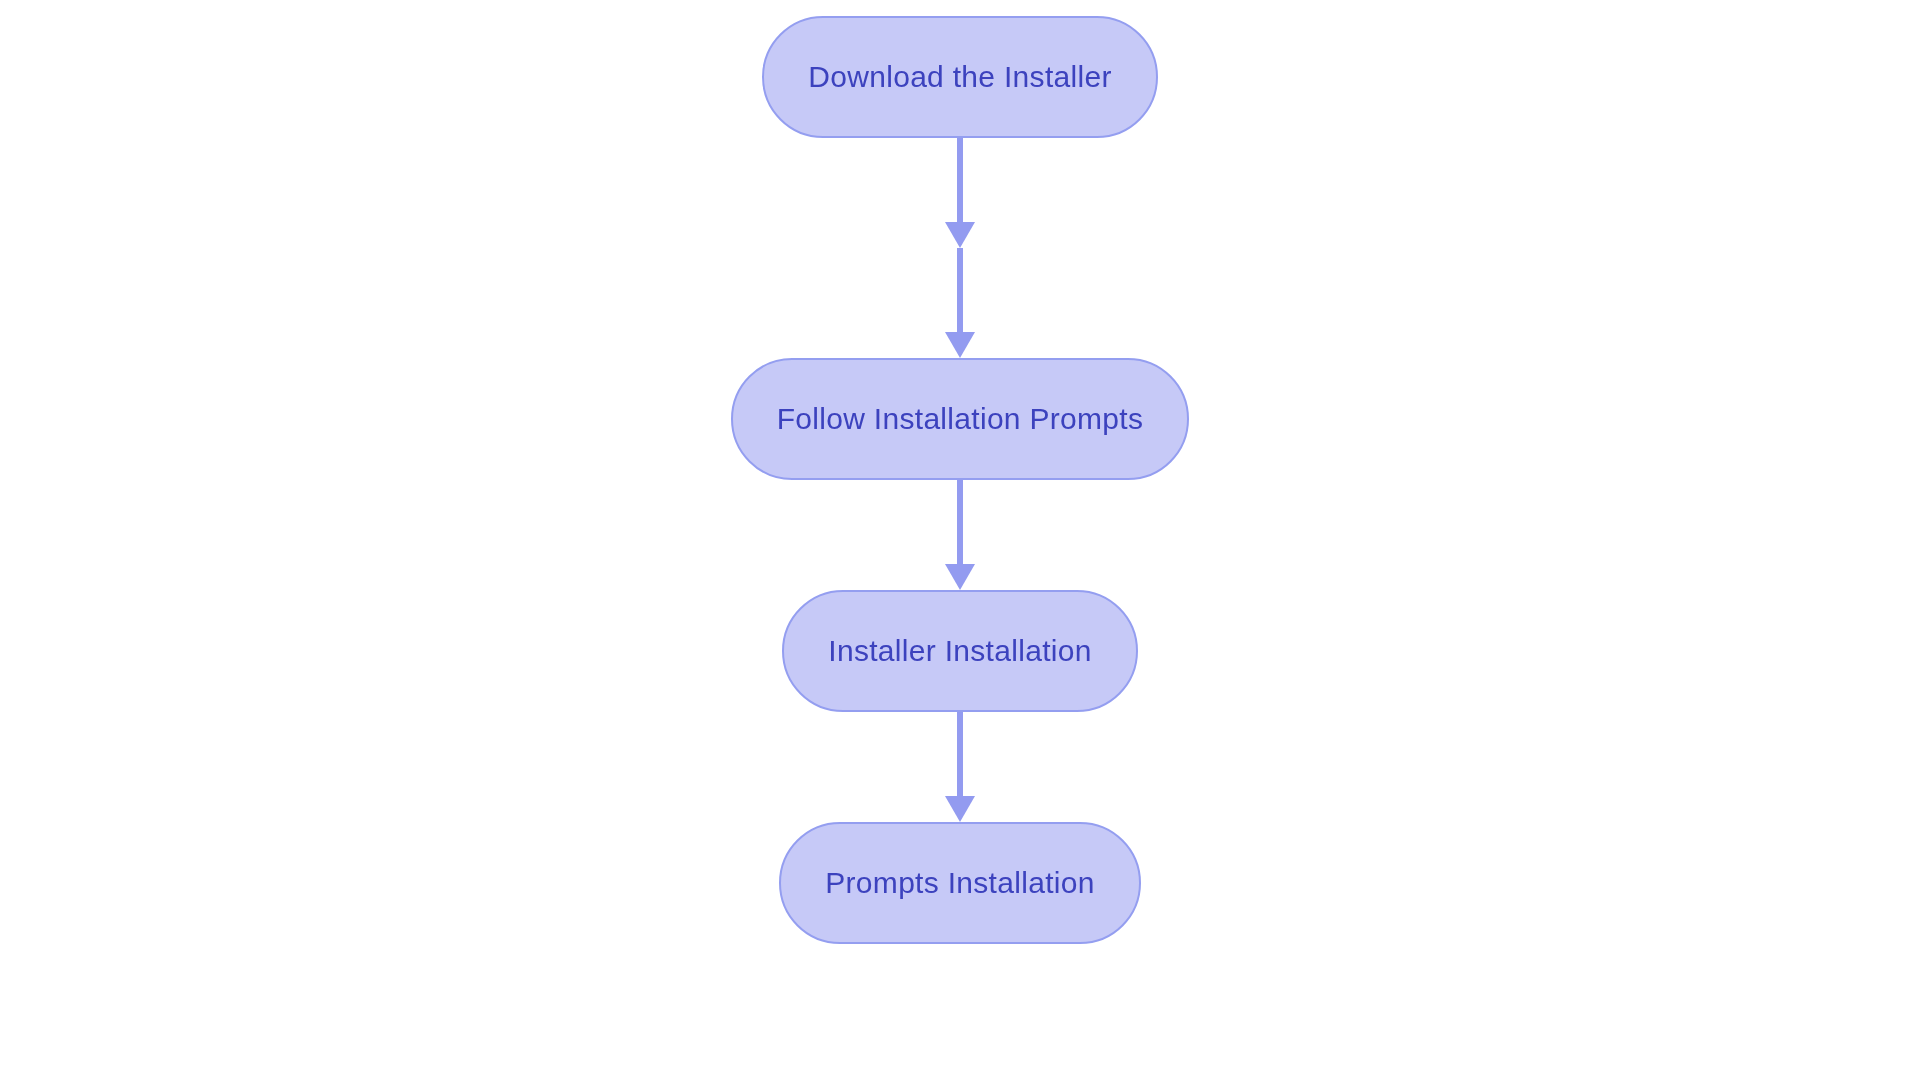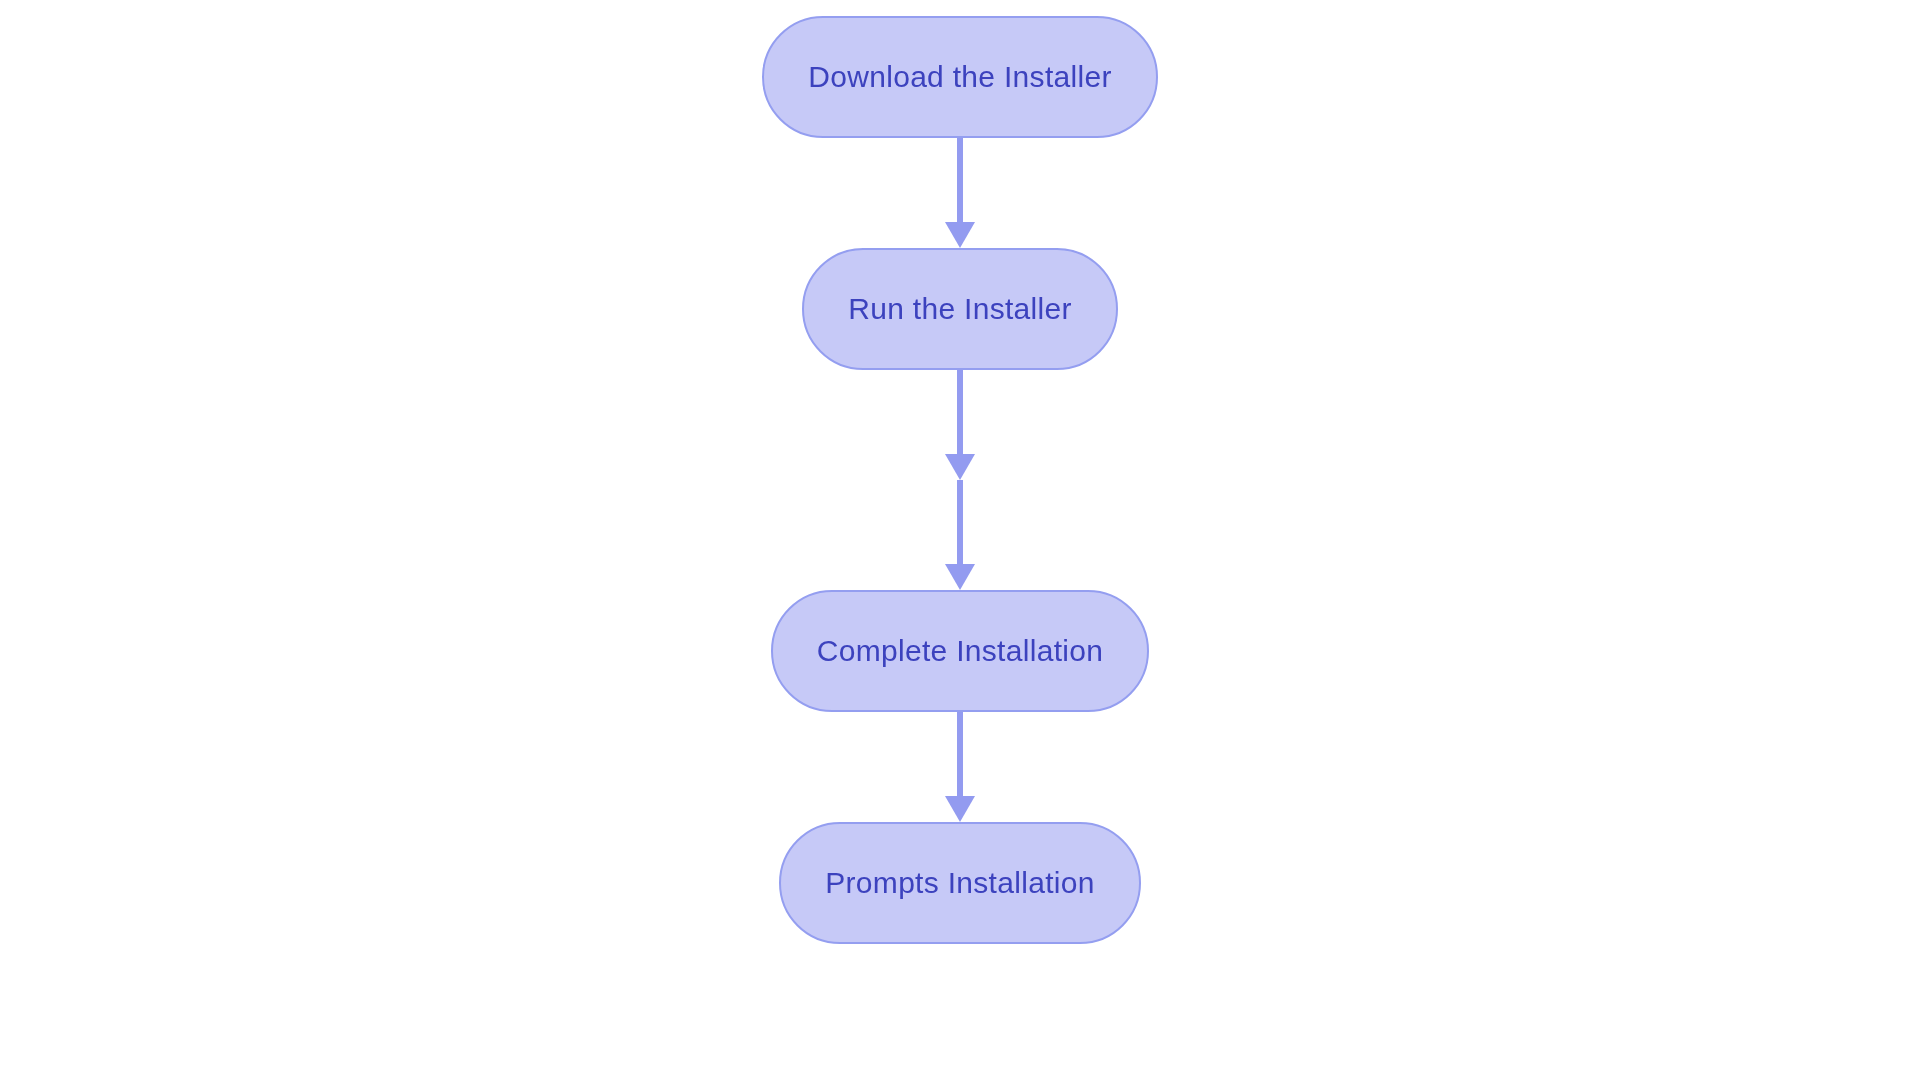--- a/index.html
+++ b/index.html
@@ -72,37 +72,37 @@
 
   <div class="node">
     <span class="node-label">Download the Installer</span>
   </div>
 
   <div class="arrow">
     <div class="arrow-line"></div>
     <div class="arrow-head"></div>
   </div>
 
+
+  <div class="arrow">
+    <div class="arrow-line"></div>
+    <div class="arrow-head"></div>
+  </div>
+
   <div class="node">
-    <span class="node-label">Run the Installer</span>
+    <span class="node-label">Follow Installation Prompts</span>
   </div>
 
   <div class="arrow">
     <div class="arrow-line"></div>
     <div class="arrow-head"></div>
   </div>
 
-
-  <div class="arrow">
-    <div class="arrow-line"></div>
-    <div class="arrow-head"></div>
-  </div>
-
   <div class="node">
-    <span class="node-label">Complete Installation</span>
+    <span class="node-label">Installer Installation</span>
   </div>
 
   <div class="arrow">
     <div class="arrow-line"></div>
     <div class="arrow-head"></div>
   </div>
 
   <div class="node">
     <span class="node-label">Prompts Installation</span>
   </div>

